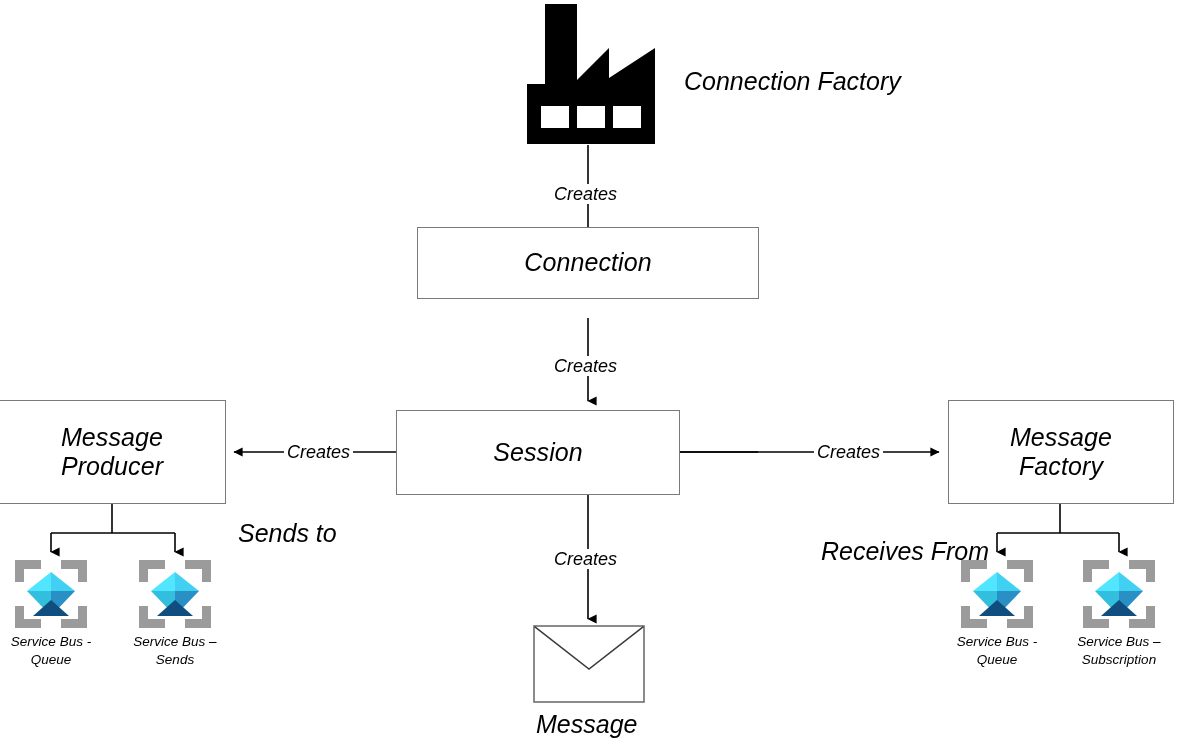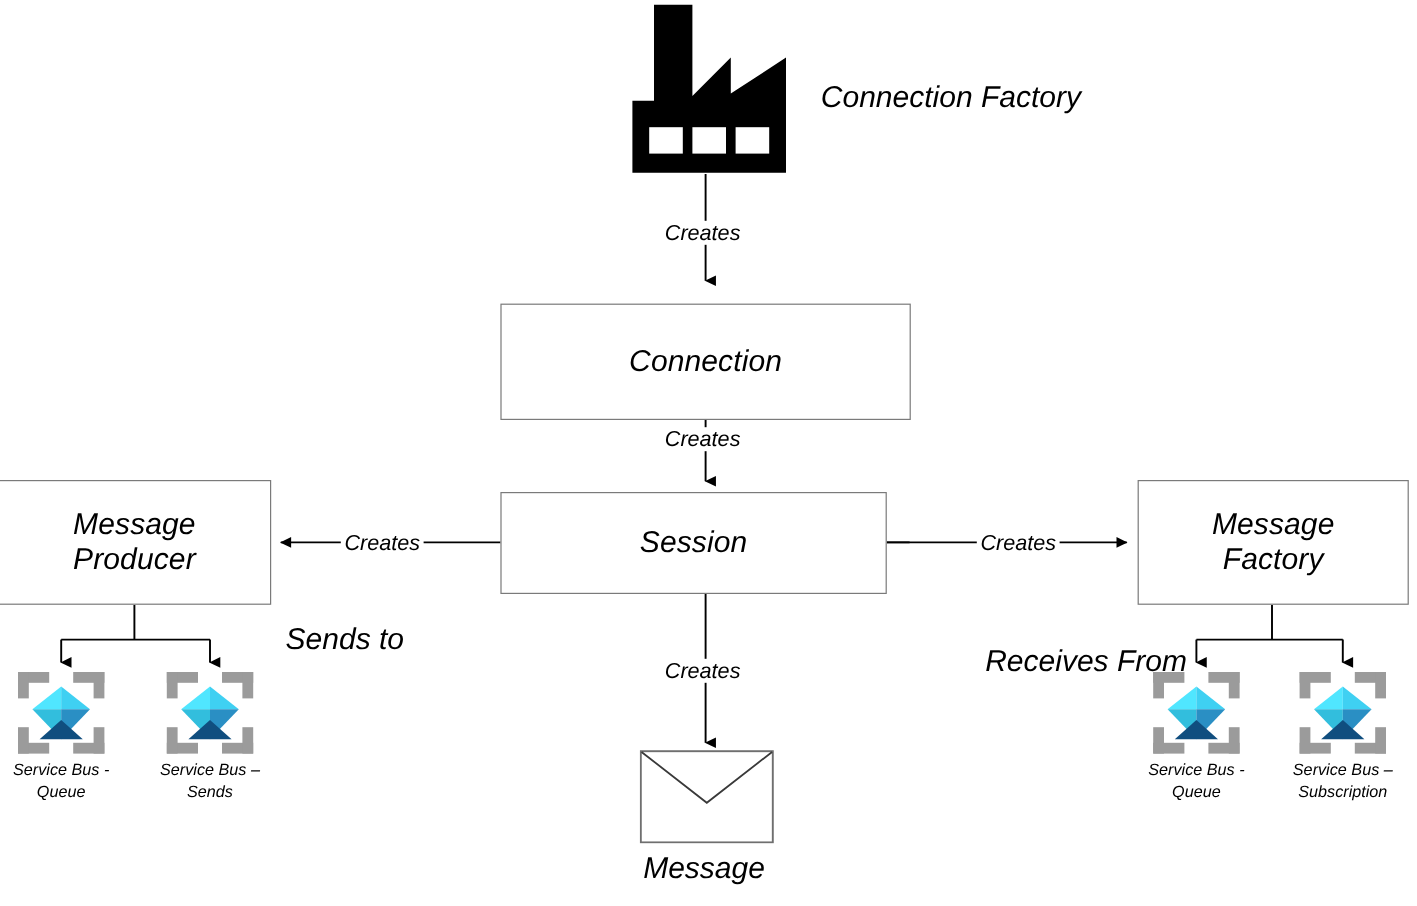--- a/index.html
+++ b/index.html
@@ -145,25 +145,25 @@
   <div class="big-label" style="left:684px; top:69px;">Connection Factory</div>
 
   <div class="edge-label" style="left:551px; top:184px;">Creates</div>
   <div class="edge-label" style="left:551px; top:356px;">Creates</div>
   <div class="edge-label" style="left:284px; top:442px;">Creates</div>
   <div class="edge-label" style="left:814px; top:442px;">Creates</div>
   <div class="edge-label" style="left:551px; top:549px;">Creates</div>
   <div class="free-label" style="left:238px; top:521px;">Sends to</div>
   <div class="free-label" style="left:821px; top:527px;margin-top:12px;">Receives From</div>
 
-  <div class="node-box" style="left:417px; top:253px; width:342px; height:97px;justify-content:center;">
+  <div class="node-box" style="left:417px; top:227px; width:342px; height:72px;justify-content:center;">
     <span>Connection</span>
   </div>
 
-  <div class="node-box" style="left:417px; top:410px; width:322px; height:85px;">
+  <div class="node-box" style="left:396px; top:410px; width:284px; height:85px;">
     <span>Session</span>
   </div>
 
   <div class="node-box" style="left:-2px; top:400px; width:228px; height:104px;">
     <div>
       <span>Message</span>
       <span>Producer</span>
     </div>
   </div>
 

